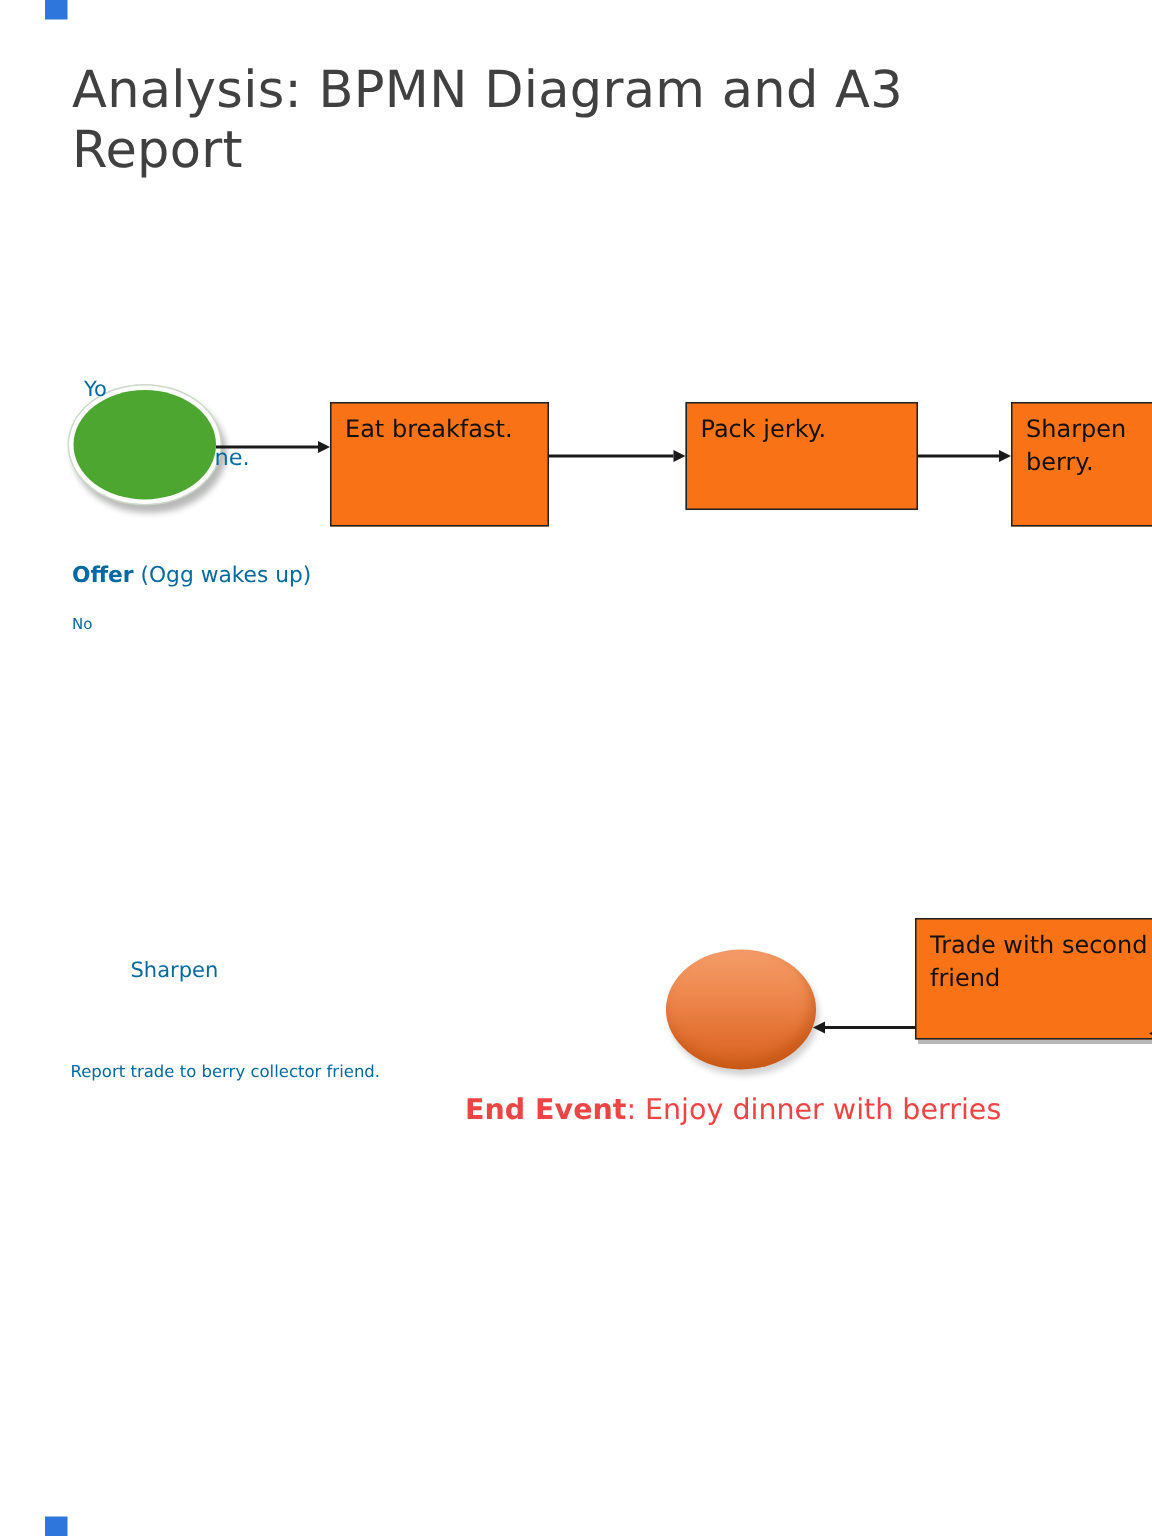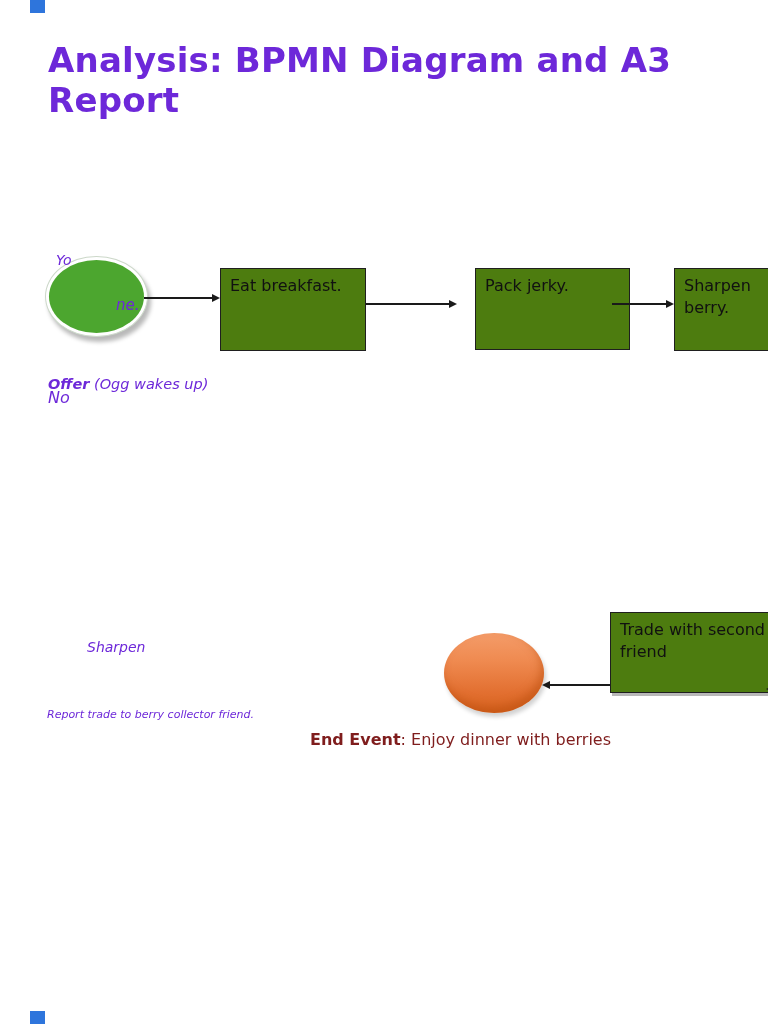--- a/index.html
+++ b/index.html
@@ -7,31 +7,31 @@
     position:relative; width:768px; height:1024px; background:#ffffff;
     font-family:"DejaVu Sans","Liberation Sans",sans-serif; color:#111;
     overflow:hidden;
   }
   .page-marker { position:absolute; left:30px; width:15px; height:13px; background:#2E75DC; }
   .page-marker.top { top:0; }
   .page-marker.bottom { top:1011px; }
 
   .title {
     position:absolute; left:48px; top:40px; margin:0; width:660px;
-    font-size:34px; line-height:40px; font-weight:bold; color:#6d28d9; letter-spacing:0.2px;
+    font-size:34px; line-height:40px; font-weight:normal; color:#404040; letter-spacing:0.2px;
   }
 
   
   .task {
-    position:absolute; box-sizing:border-box; background:#4d7c0f;
+    position:absolute; box-sizing:border-box; background:#f97316;
     border:1.5px solid #1f1f1f; padding:6px 9px;
     font-size:16px; line-height:22px; color:#111;
   }
   .task.t1 { left:220px; top:268px; width:146px; height:83px; }
-  .task.t2 { left:475px; top:268px; width:155px; height:82px; }
+  .task.t2 { left:457px; top:268px; width:155px; height:72px; }
   .task.t3 { left:674px; top:268px; width:126px; height:83px; }
   .task.t4 { left:610px; top:612px; width:178px; height:81px; box-shadow:2px 3px 0 rgba(125,125,125,0.55); }
 
   .start-event {
     position:absolute; left:45px; top:256px; width:101px; height:79px;
     border-radius:50%; background:#fff; border:1px solid #ccd8c9;
     box-shadow:3px 5px 4px rgba(0,0,0,0.28);
   }
   .start-event-fill { position:absolute; left:3px; top:3px; right:3px; bottom:3px; border-radius:50%; background:#4CA62F; }
 
@@ -53,28 +53,28 @@
   .a1-head { left:212px; top:293.5px; }
   .a2-line { left:366px; top:303.2px; width:83px; }
   .a2-head { left:449px; top:299.5px; }
   .a3-line { left:612px; top:303.2px; width:54px; }
   .a3-head { left:666px; top:299.5px; }
   .a4-line { left:550px; top:684.2px; width:60px; }
   .a4-head { left:542px; top:680.5px; }
   .a5-head { left:766px; top:684.5px; }
 
   
-  .txt { position:absolute; white-space:nowrap; color:#6d28d9;font-style:italic; }
+  .txt { position:absolute; white-space:nowrap; color:#0369a1; }
   .frag-yo { left:56px; top:252px; font-size:14px; z-index:1; }
-  .frag-ne { left:116px; top:296px; font-size:15px; z-index:3; }
+  .frag-ne { left:143px; top:296px; font-size:15px; z-index:3; }
   .event-line { left:48px; top:376px; font-size:14.5px; }
-  .no-text { left:48px; top:388px; font-size:16px; }
+  .no-text { left:48px; top:411px; font-size:10px; }
   .accepted { left:87px; top:639px; font-size:14px; }
   .offer-note { left:47px; top:708px; font-size:11px; }
-  .end-note { position:absolute; left:310px; top:731px; font-size:16px; line-height:18px; color:#7f1d1d; white-space:nowrap;text-align:center; }
+  .end-note { position:absolute; left:310px; top:731px; font-size:19px; line-height:18px; color:#ef4444; white-space:nowrap;text-align:center; }
   .b { font-weight:bold; }
 </style>
 </head>
 <body>
 
 <div class="page">
 
   <div class="page-marker top" style="background: rgb(46, 117, 220);"></div>
   <div class="page-marker bottom" style="background: rgb(46, 117, 220);"></div>
 

